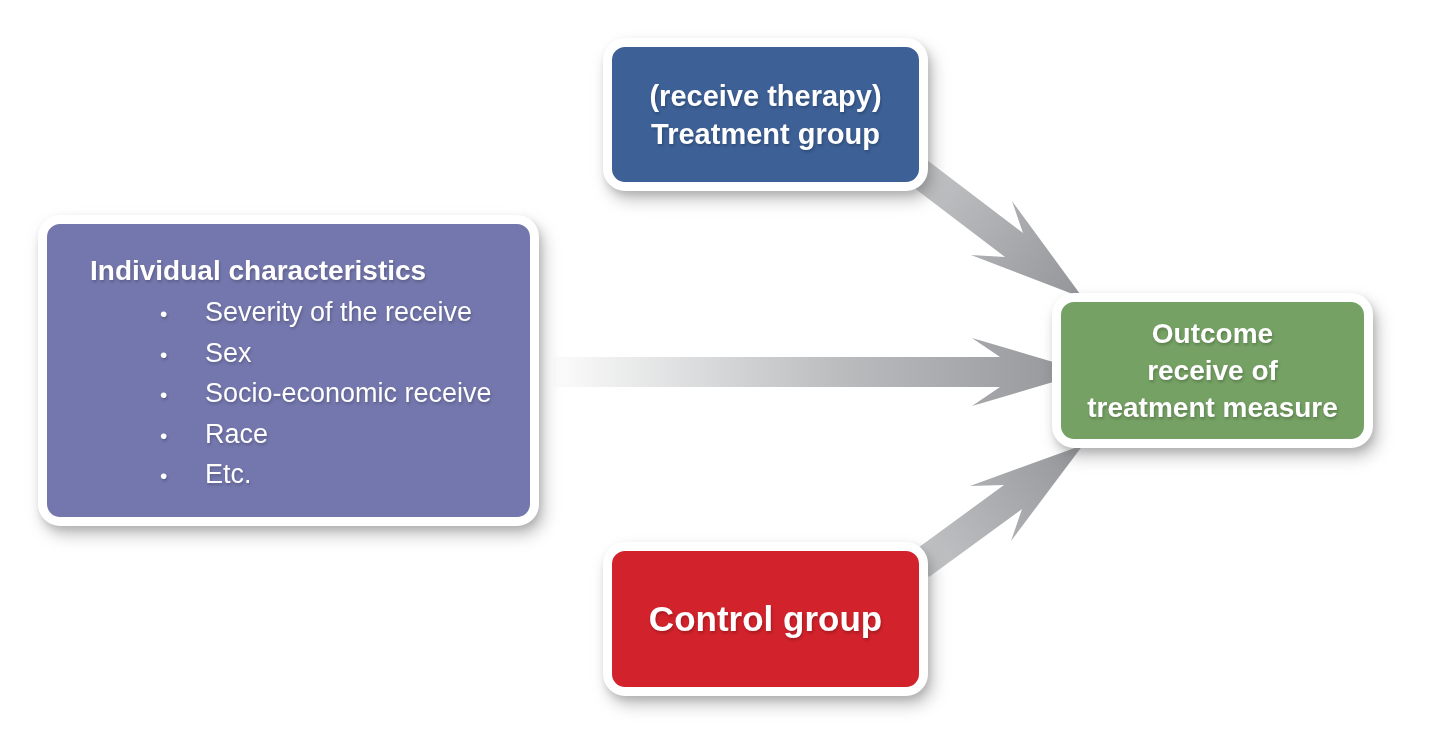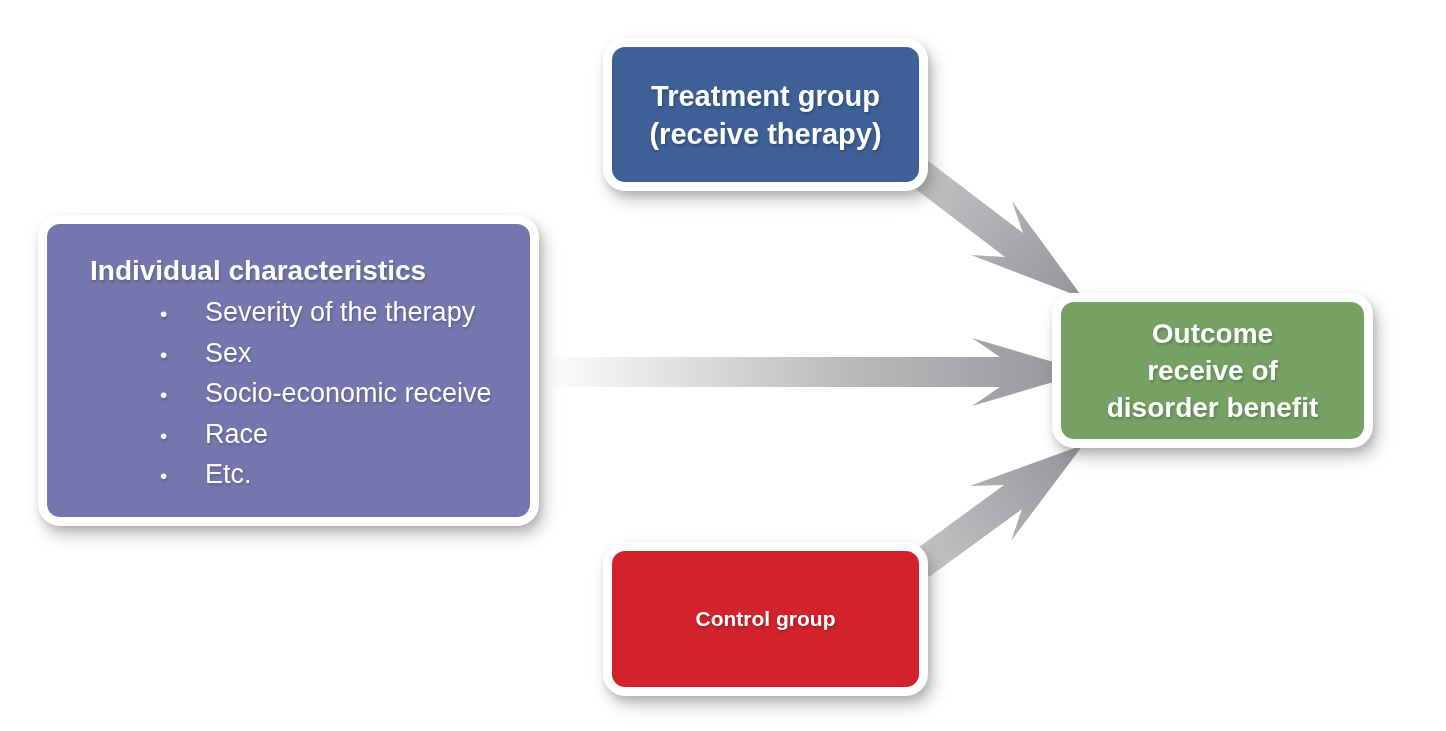--- a/index.html
+++ b/index.html
@@ -41,21 +41,21 @@
     justify-content: center;
     text-align: center;
     font-weight: bold;
   }
   .treatment {
     left: 603px; top: 38px; width: 325px; height: 153px;
     font-size: 29px; line-height: 38px;
   }
   .control {
     left: 603px; top: 542px; width: 325px; height: 154px;
-    font-size: 21px; line-height: 38px;
+    font-size: 35px; line-height: 38px;
   }
   .outcome {
     left: 1052px; top: 293px; width: 321px; height: 155px;
     font-size: 28px; line-height: 37px;
   }
   .characteristics {
     left: 38px; top: 215px; width: 501px; height: 311px;
     padding: 28px 24px 0 43px;
   }
   .char-title {
@@ -108,31 +108,31 @@
     </defs>
 
     <polygon fill="url(#grad-top)" points="909,184 1005,257 971,255 1083,298 1012,201 1023,233 927,160"></polygon>
 
     <polygon fill="url(#grad-mid)" points="553,357 1000,357 972,338 1087,372 972,406 1000,387 553,387"></polygon>
 
     <polygon fill="url(#grad-bot)" points="929,577 1022,509 1011,541 1083,445 970,486 1004,485 911,553"></polygon>
   </svg>
 
   <div class="node center-node treatment" style="background: rgb(61, 96, 150);">
+    <div>(receive therapy)</div>
     <div>Treatment group</div>
-    <div>(receive therapy)</div>
   </div>
 
   <div class="node characteristics" style="background: rgb(116, 119, 173);">
     <div class="char-title">Individual characteristics</div>
     <ul class="char-list">
       <li>
         <span class="indent"></span>
         <span class="dot">•</span>
-        <span>Severity of the therapy</span>
+        <span>Severity of the receive</span>
       </li>
       <li>
         <span class="indent"></span>
         <span class="dot">•</span>
         <span>Sex</span>
       </li>
       <li>
         <span class="indent"></span>
         <span class="dot">•</span>
         <span>Socio-economic receive</span>
@@ -150,16 +150,16 @@
     </ul>
   </div>
 
   <div class="node center-node control" style="background: rgb(210, 34, 43);">
     <div>Control group</div>
   </div>
 
   <div class="node center-node outcome" style="background: rgb(117, 161, 100);">
     <div>Outcome</div>
     <div>receive of</div>
-    <div>disorder benefit</div>
+    <div>treatment measure</div>
   </div>
 
 </div>
 
 </body></html>

